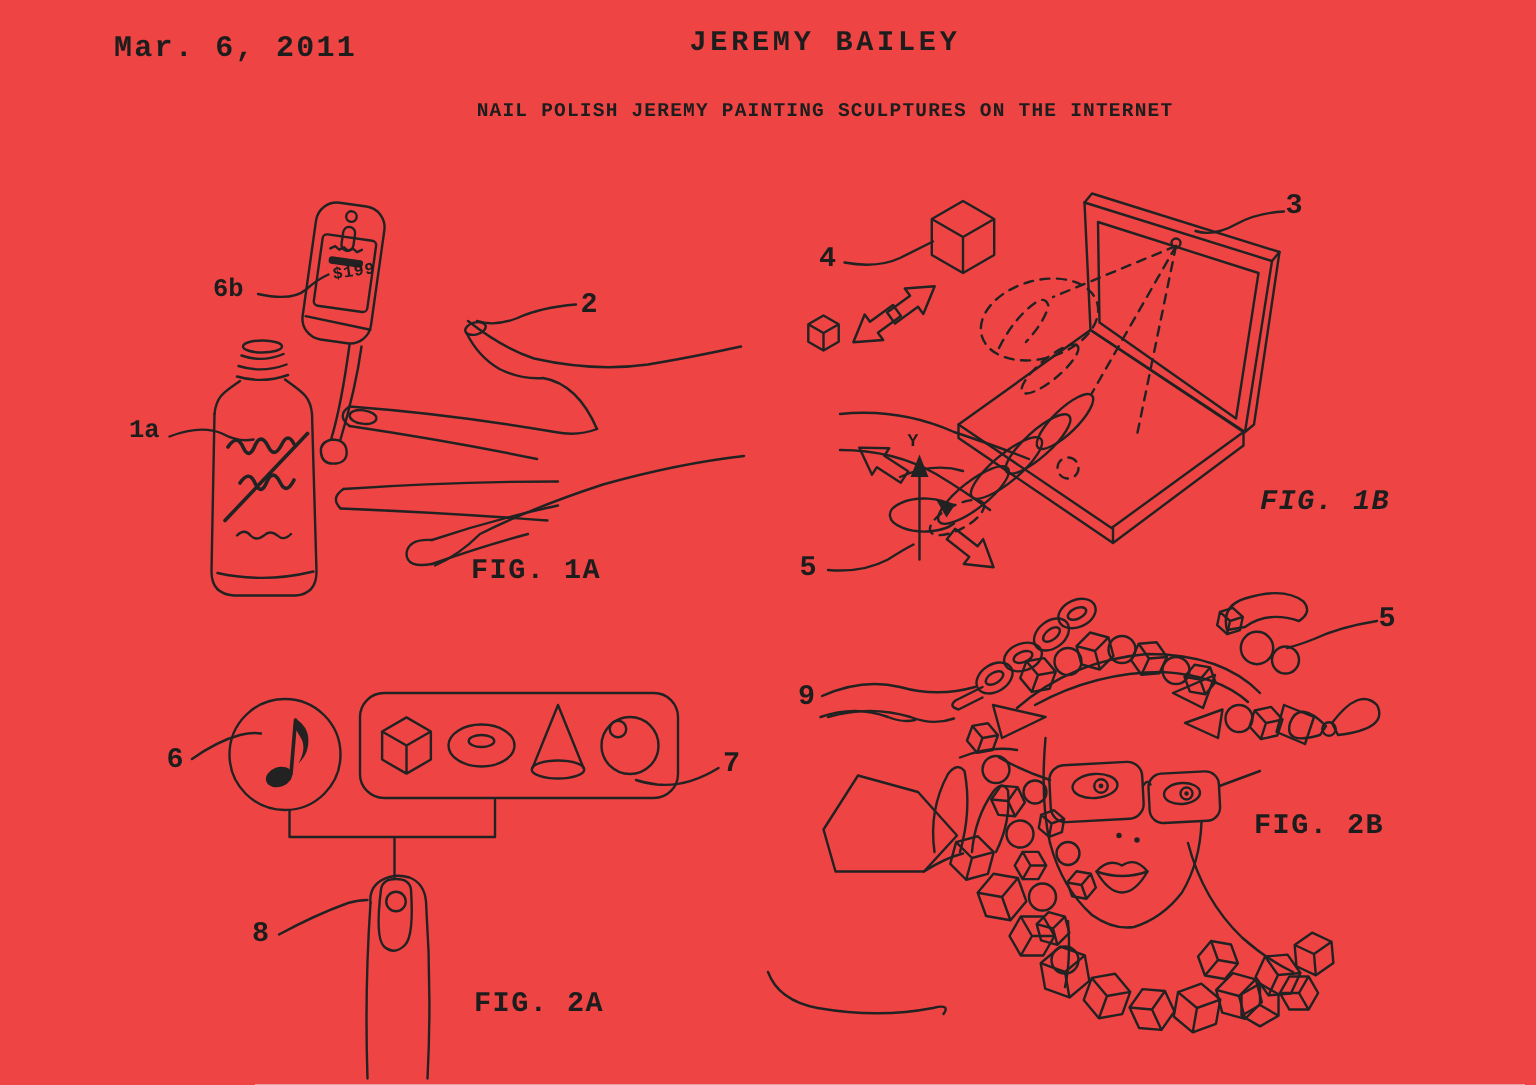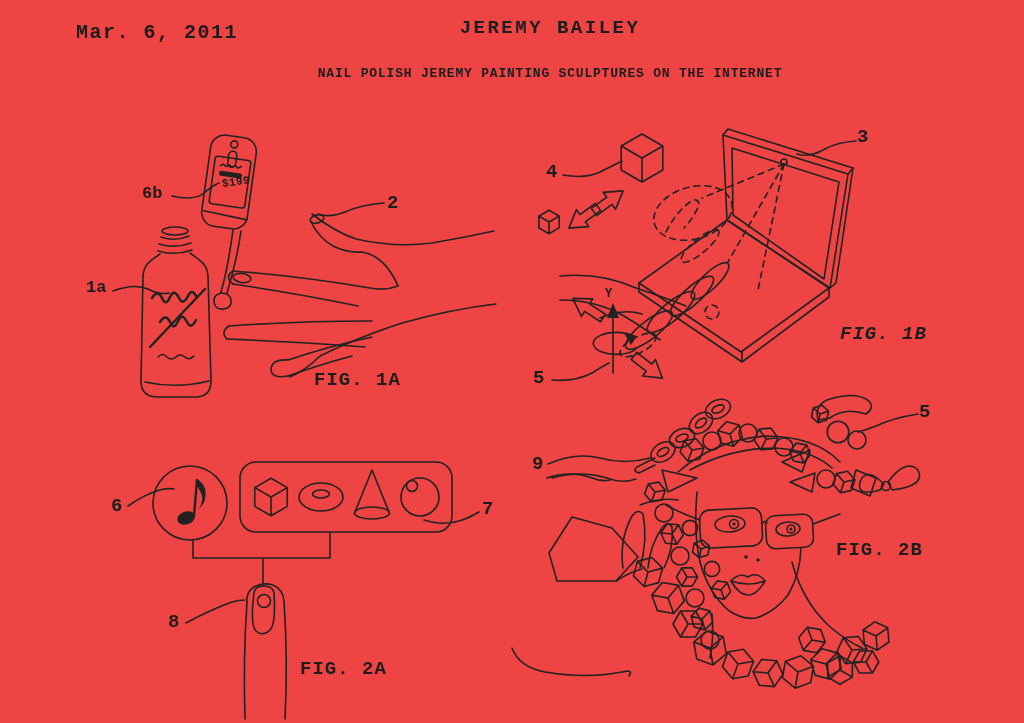--- a/index.html
+++ b/index.html
@@ -303,21 +303,21 @@
       <path class="ink" d="M918,414 Q893,418 876,426 Q866,430 858,432"></path>
     </g>
   </svg>
 
   <div class="t date">Mar. 6, 2011</div>
   <div class="t ctr inventor">JEREMY BAILEY</div>
   <div class="t ctr title2">NAIL POLISH JEREMY PAINTING SCULPTURES ON THE INTERNET</div>
 
   <div class="t cap" style="left:314px;top:371px;">FIG. 1A</div>
   <div class="t cap" style="left:840px;top:325px;font-style:italic;">FIG. 1B</div>
-  <div class="t cap" style="left:300px;top:660px;">FIG. 2A</div>
+  <div class="t cap" style="left:316px;top:660px;">FIG. 2A</div>
   <div class="t cap" style="left:836px;top:541px;">FIG. 2B</div>
 
   <div class="t ref-sm" style="left:142px;top:185px;">6b</div>
   <div class="t ref-sm" style="left:86px;top:279px;">1a</div>
   <div class="t ref" style="left:387px;top:194px;">2</div>
   <div class="t ref" style="left:857px;top:128px;">3</div>
   <div class="t ref" style="left:546px;top:163px;">4</div>
   <div class="t ref" style="left:533px;top:369px;">5</div>
   <div class="t ref" style="left:111px;top:497px;">6</div>
   <div class="t ref" style="left:482px;top:500px;">7</div>

